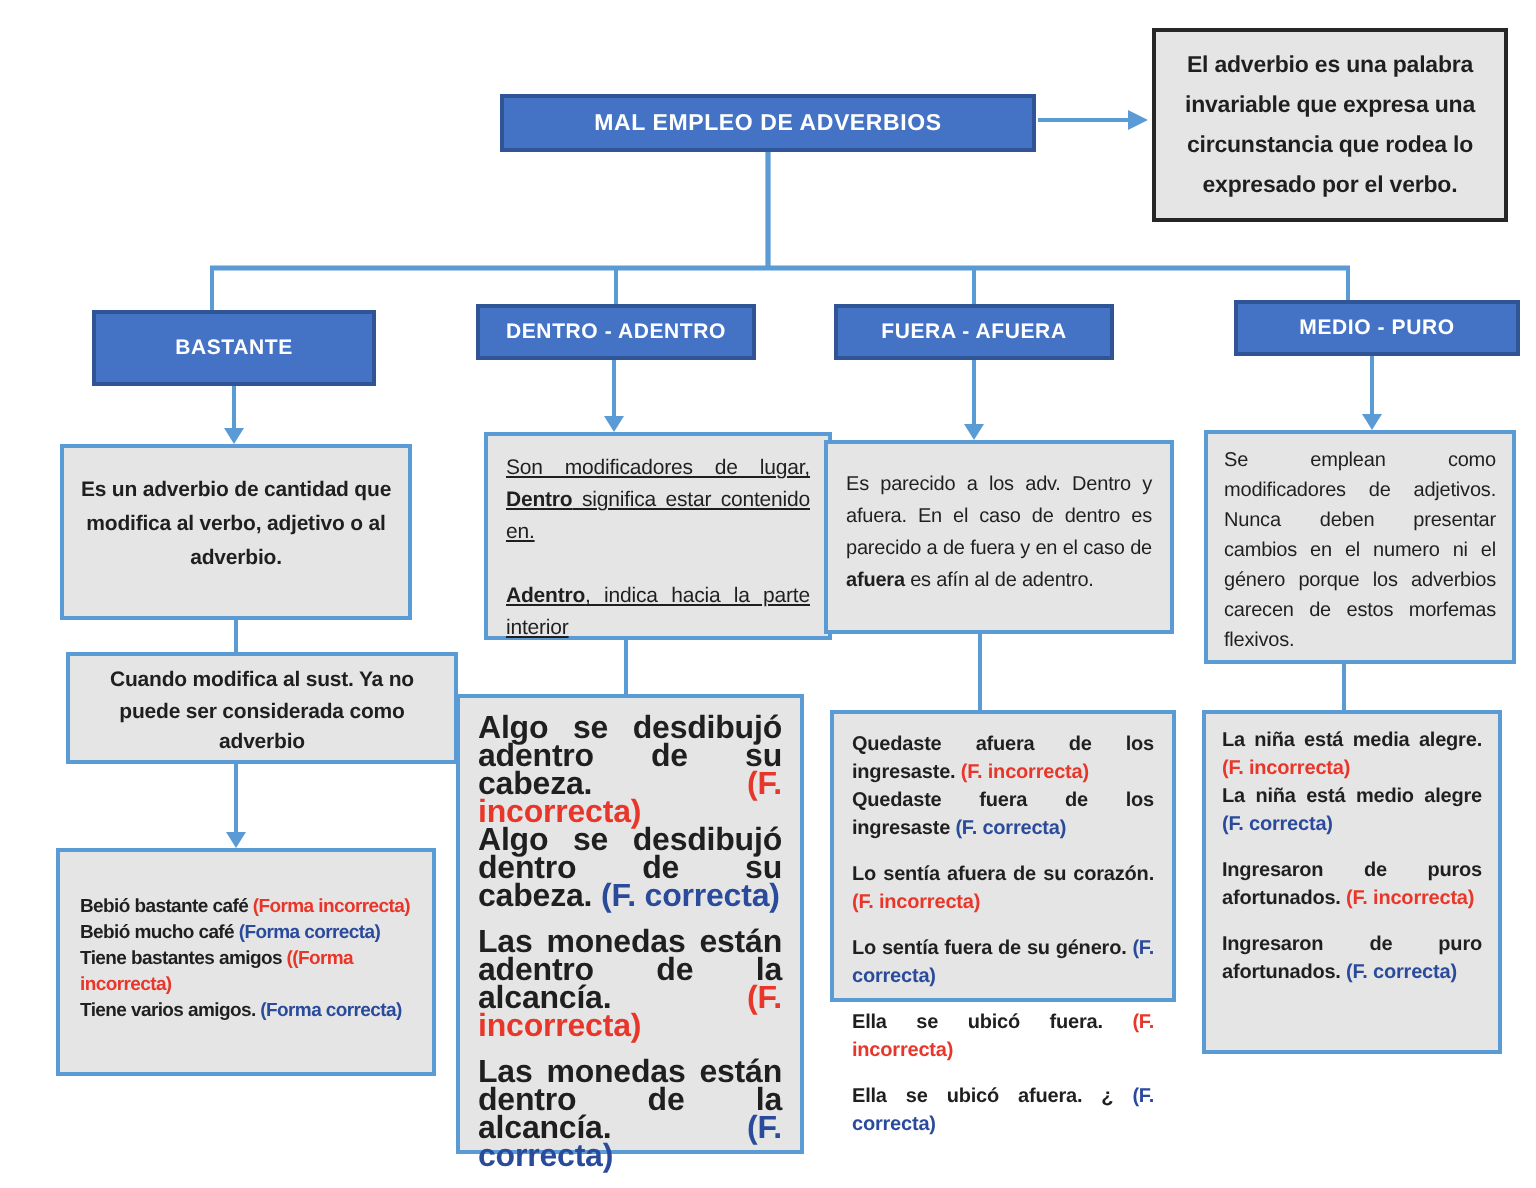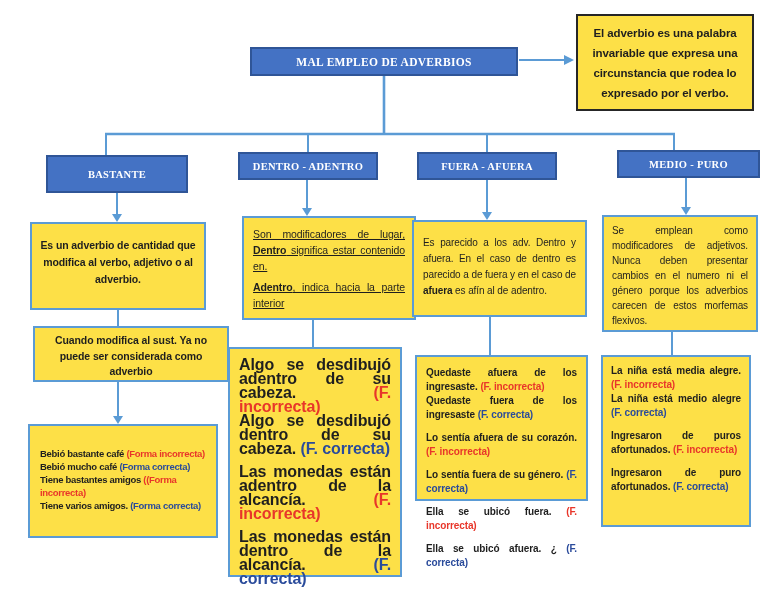--- a/index.html
+++ b/index.html
@@ -10,25 +10,25 @@
   html,body{margin:0;padding:0;background:#e9e9e9;}
   #canvas{
     position:relative; width:768px; height:594px; background:var(--bg);
     font-family:"Liberation Sans", sans-serif; color:var(--text);
     overflow:hidden; letter-spacing:-0.1px;
   }
   svg.connectors{position:absolute;left:0;top:0;z-index:1;}
   svg.connectors line{stroke:var(--connector);stroke-width:2;}
   svg.connectors line.thick{stroke-width:2.6;}
   svg.connectors polygon{fill:var(--connector);}
-  .box{position:absolute;z-index:2;box-sizing:border-box;background:#fde047;}
+  .box{position:absolute;z-index:2;box-sizing:border-box;background:#e5e5e5;}
   .fill{
     background:var(--accent); border:2px solid var(--accent-border);
     color:#fff; font-weight:700; display:flex; align-items:center;
-    justify-content:center; text-align:center;font-family:Liberation Serif, serif;
+    justify-content:center; text-align:center;
   }
   .title-box{left:250px;top:47px;width:268px;height:29px;font-size:11.5px;letter-spacing:.3px;}
   .note-box{
     left:576px;top:14px;width:178px;height:97px;border:2px solid var(--note-border);
     font-size:11.5px;font-weight:700;text-align:center;line-height:20px;padding:7px 6px;
   }
   .hdr{font-size:10.5px;letter-spacing:.3px;}
   .hdr1{left:46px;top:155px;width:142px;height:38px;}
   .hdr2{left:238px;top:152px;width:140px;height:28px;}
   .hdr3{left:417px;top:152px;width:140px;height:28px;}
@@ -40,21 +40,21 @@
   .c1b{left:33px;top:326px;width:196px;height:56px;font-size:10.5px;line-height:15.5px;font-weight:700;padding:5px 6px;}
   .c1c{left:28px;top:424px;width:190px;height:114px;font-size:9.5px;line-height:13px;font-weight:700;padding:21px 6px 6px 10px;letter-spacing:-0.3px;}
   .c2a{left:242px;top:216px;width:174px;height:104px;font-size:10.5px;line-height:16px;font-weight:400;padding:8px 9px;text-decoration:underline;}
   .c2b{left:228px;top:347px;width:174px;height:230px;font-size:16px;line-height:14px;font-weight:700;padding:9px 9px;}
   .c3a{left:412px;top:220px;width:175px;height:97px;font-size:10px;line-height:16px;font-weight:400;padding:13px 9px;}
   .c3b{left:415px;top:355px;width:173px;height:146px;font-size:10px;line-height:14px;font-weight:700;padding:9px 9px;}
   .c4a{left:602px;top:215px;width:156px;height:117px;font-size:10px;line-height:15px;font-weight:400;padding:6px 8px;}
   .c4b{left:601px;top:355px;width:150px;height:172px;font-size:10px;line-height:14px;font-weight:700;padding:7px 8px;}
   .para{margin:0;}
   .para.gap{margin-top:9px;}
-  .c2a .para.gap{margin-top:5px;}
+  .c2a .para.gap{margin-top:16px;}
   .seg-n{color:var(--text);}
   .seg-b{color:var(--text);font-weight:700;}
   .seg-r{color:var(--red);}
   .seg-bl{color:var(--blue);text-align:center;}
 </style>
 </head>
 <body>
 
 <div id="canvas">
 

